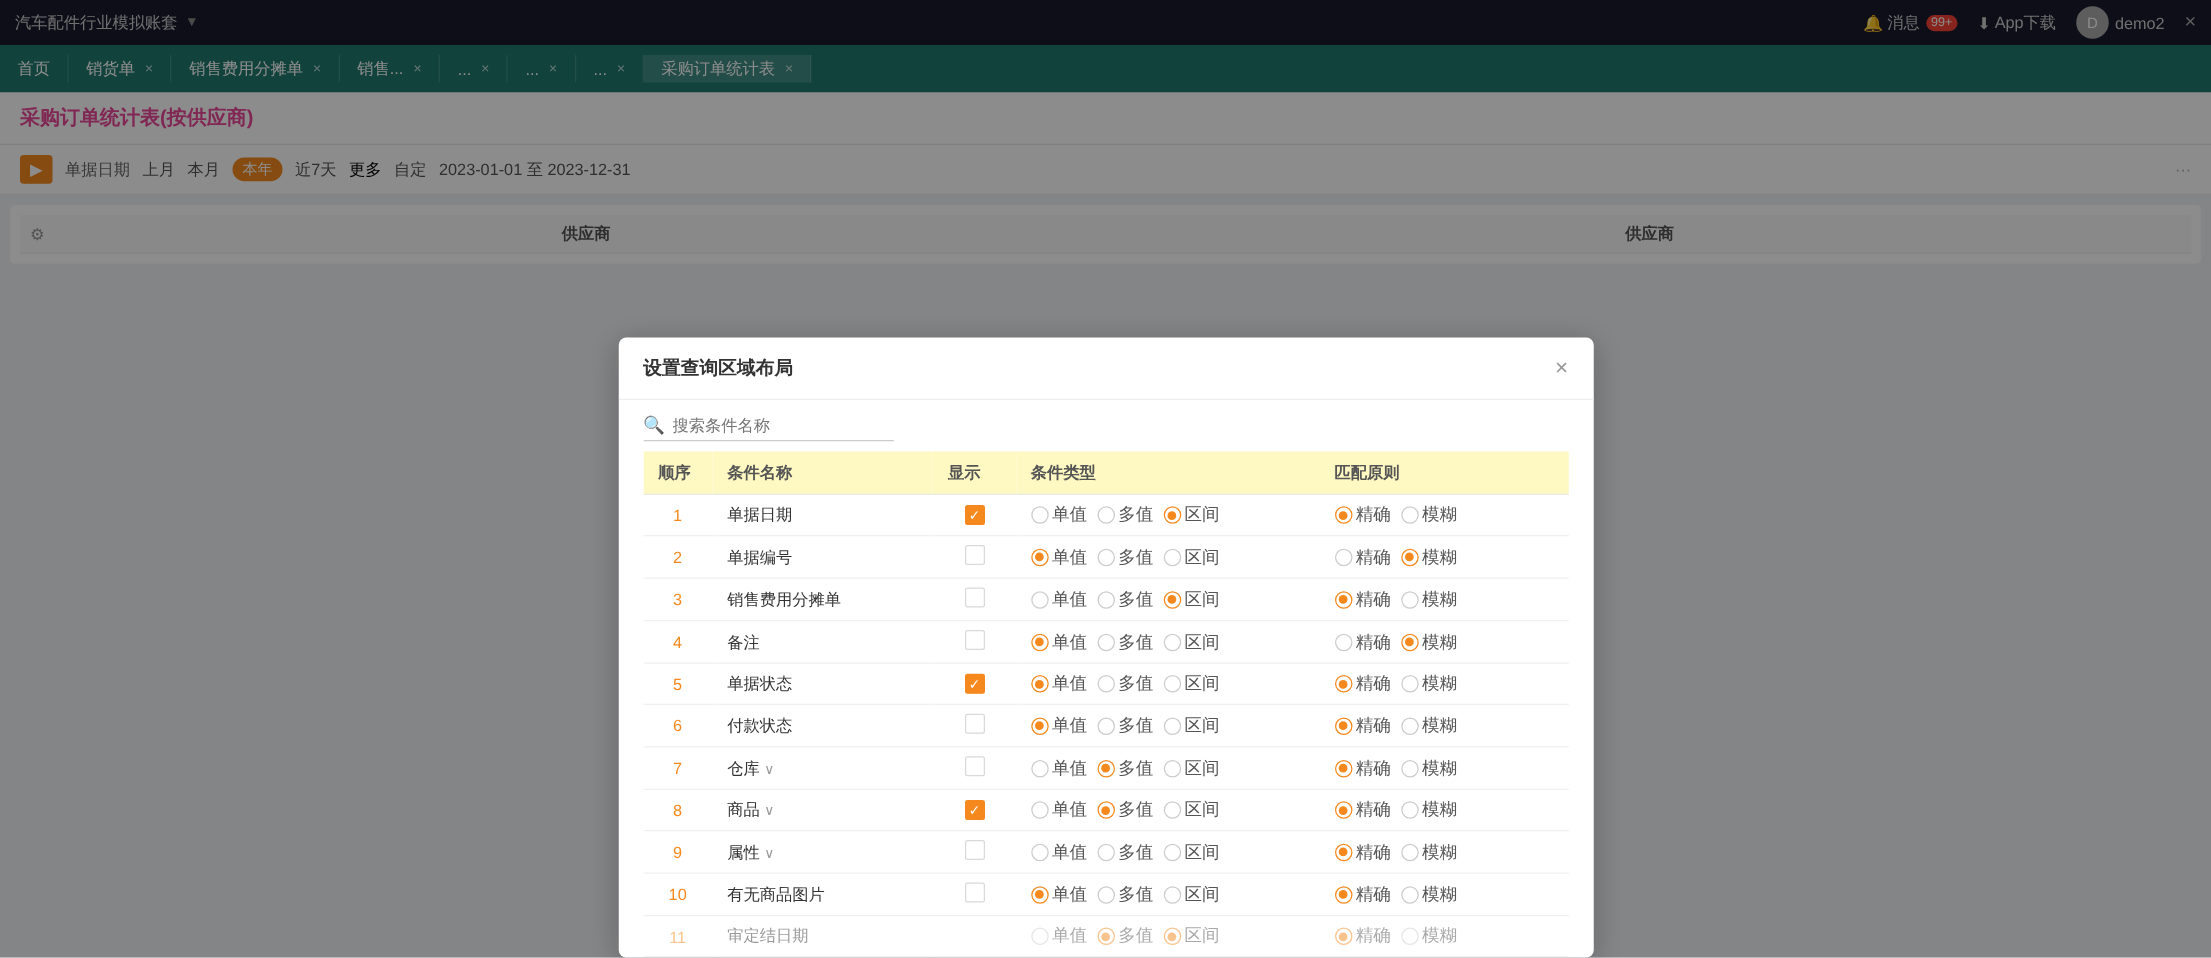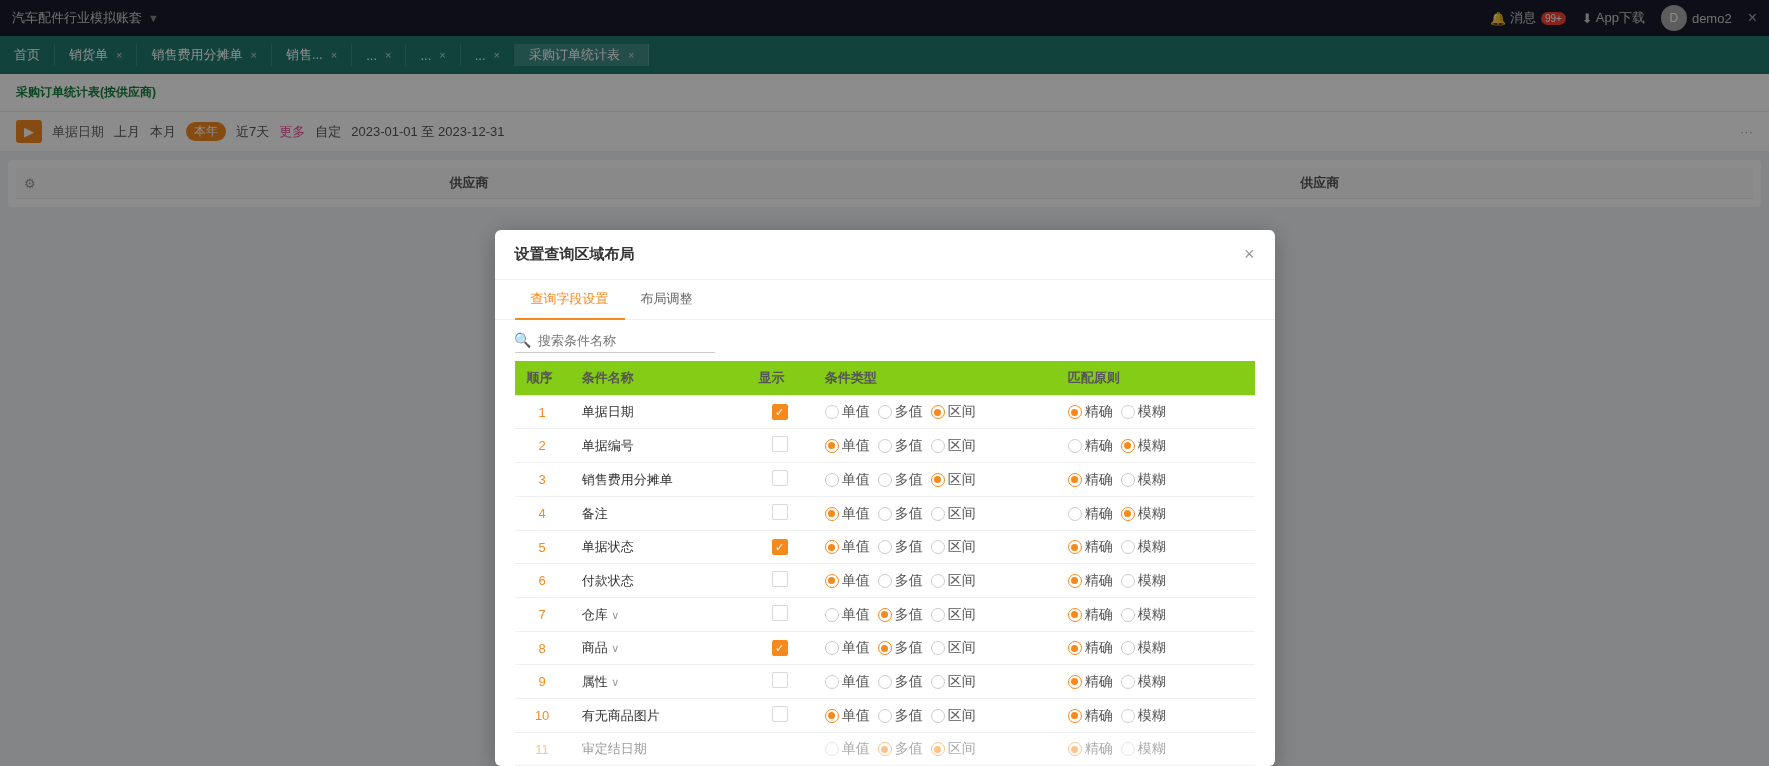--- a/index.html
+++ b/index.html
@@ -48,21 +48,21 @@
 
     
     .page-header {
       background: white;
       padding: 10px 16px;
       border-bottom: 1px solid #e8e8e8;
       display: flex;
       align-items: center;
       justify-content: space-between;
     }
-    .page-title { font-size: 12px; font-weight: bold; color: #15803d; }
+    .page-title { font-size: 16px; font-weight: bold; color: #ec4899; }
     .header-actions { display: flex; gap: 8px; align-items: center; }
     .btn { padding: 5px 12px; border-radius: 3px; border: 1px solid #d9d9d9; cursor: pointer; font-size: 13px; background: white; color: #333; }
     .btn-primary { background: #f5891e; border-color: #f5891e; color: white; }
     .btn-outline { border: 1px solid #d9d9d9; }
 
     
     .filter-bar {
       background: white;
       padding: 8px 16px;
       border-bottom: 1px solid #eee;
@@ -140,21 +140,21 @@
     .search-wrap input {
       border: none; outline: none; font-size: 13px; color: #555; width: 160px;
       background: transparent;
     }
     .search-icon { color: #999; margin-right: 6px; font-size: 14px; }
 
     
     .modal-table { flex: 1; overflow-y: auto; padding: 0 20px; }
     .modal-table table { width: 100%; border-collapse: collapse; }
     .modal-table th {
-      background: #84cc16;
+      background: #fef9c3;
       text-align: left;
       padding: 8px 12px;
       font-size: 13px;
       color: #555;
       border-bottom: 1px solid #e8e8e8;
       font-weight: 600;
     }
     .modal-table td {
       padding: 7px 12px;
       border-bottom: 1px solid #f0f0f0;
@@ -268,21 +268,21 @@
   <div class="page-title">采购订单统计表(按供应商)</div>
 </div>
 
 <div class="filter-bar">
   <button class="filter-toggle">▶</button>
   <span class="filter-label">单据日期</span>
   <span style="cursor:pointer;color:#555;">上月</span>
   <span style="cursor:pointer;color:#555;">本月</span>
   <span class="date-tag" style="cursor:pointer;">本年</span>
   <span style="cursor:pointer;color:#555;">近7天</span>
-  <span style="cursor:pointer;color:#ec4899;">更多</span>
+  <span style="cursor:pointer;color:#000000;">更多</span>
   <span style="cursor:pointer;color:#555;">自定</span>
   <span class="filter-date">2023-01-01 至 2023-12-31</span>
   <span style="margin-left:auto;color:#aaa;cursor:pointer;">···</span>
 </div>
 
 <div class="table-area">
   <div class="table-header-row">
     <span class="settings-icon">⚙</span>
     <div class="col">供应商</div>
     <div class="col">供应商</div>
@@ -290,28 +290,20 @@
 </div>
 
 <div class="overlay">
   <div class="modal">
 
     <div class="modal-header">
       <span class="modal-title">设置查询区域布局</span>
       <button class="modal-close">×</button>
     </div>
 
-    <div class="modal-tabs">
-      <div class="modal-tab active">
-        <span>查询字段设置</span>
-      </div>
-      <div class="modal-tab">
-        <span>布局调整</span>
-      </div>
-    </div>
 
     <div class="modal-search">
       <div class="search-wrap">
         <span class="search-icon">🔍</span>
         <input type="text" placeholder="搜索条件名称" style="">
       </div>
     </div>
 
     <div class="modal-table scrollbar-area">
       <table>

